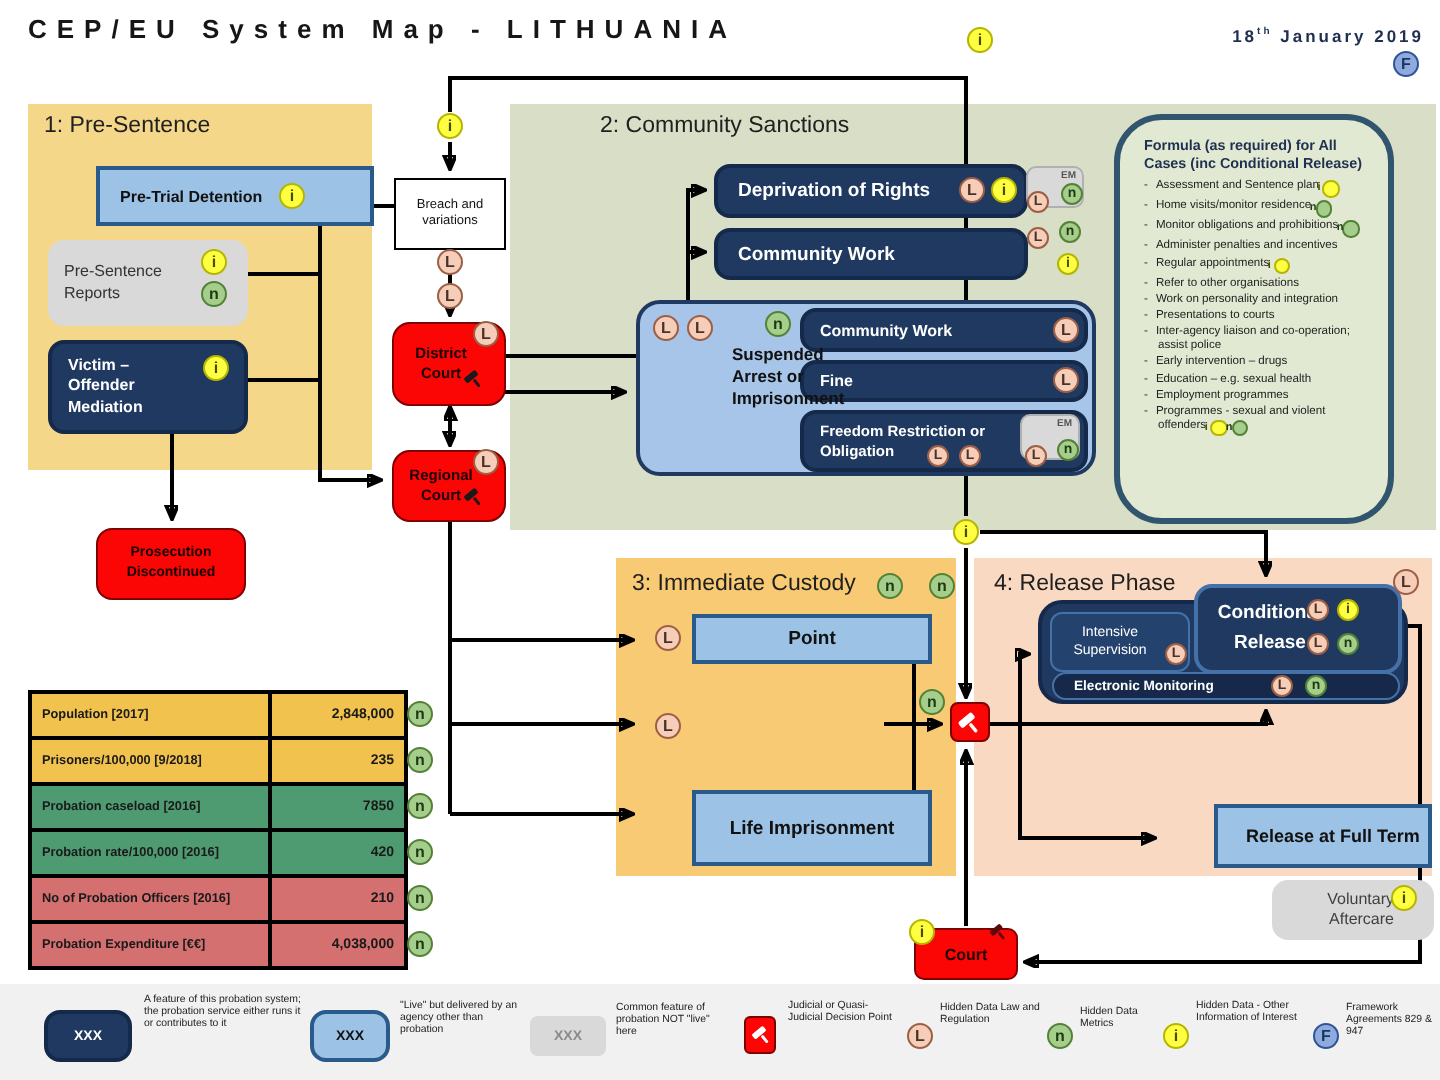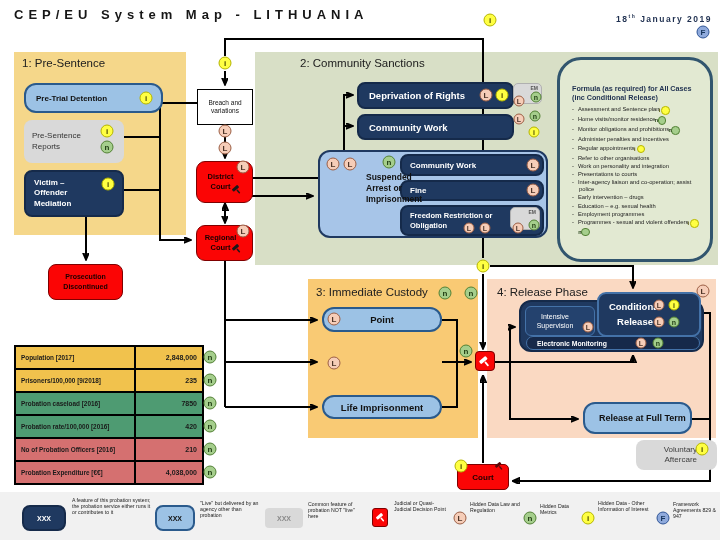--- a/index.html
+++ b/index.html
@@ -9,21 +9,21 @@
   
   .pnl{position:absolute;box-sizing:border-box;}
   .p1{background:#F5D78A;} .p2{background:#D8DFC6;} .p3{background:#F9CA74;} .p4{background:#FAD9C2;}
   .seclab{position:absolute;font-size:11.5px;font-weight:normal;color:#202020;white-space:nowrap;}
   
   .wires{position:absolute;left:0;top:0;z-index:2;pointer-events:none;}
   .wires path{fill:none;stroke:#000;stroke-width:2;}
   
   .bx{position:absolute;box-sizing:border-box;z-index:3;display:flex;align-items:center;}
   .navy{background:#1F3960;border:2px solid #152A4A;border-radius:8px;color:#fff;font-weight:bold;}
-  .lblue{background:#9CC2E5;border:2.5px solid #2A5A8C;border-radius:12px;color:#111;font-weight:bold;}
+  .lblue{background:#9CC2E5;border:2.5px solid #2A5A8C;border-radius:0;color:#111;font-weight:bold;margin-left:24px;}
   .gray{background:#D9D9D9;border-radius:8px;color:#333;}
   .redb{background:#FB0505;border:1.5px solid #7F0000;border-radius:9px;color:#1a0000;font-weight:bold;}
   .whiteb{background:#fff;border:1.5px solid #000;color:#111;}
   .cont{background:#A7C5E8;border:2.5px solid #1F3960;border-radius:12px;}
   .ctr{justify-content:center;text-align:center;}
   
   .c{position:absolute;z-index:6;width:13px;height:13px;border-radius:50%;display:flex;align-items:center;
      justify-content:center;font-size:8px;font-weight:bold;box-sizing:border-box;transform:translate(-50%,-50%);}
   .c.sm{width:11px;height:11px;font-size:7px;}
   .L{background:#F6CDB8;border:1.3px solid #9C5F45;color:#4a3226;}
@@ -37,22 +37,22 @@
       font-size:5px;font-weight:bold;color:#555;text-align:right;padding:1px 3px;box-sizing:border-box;}
   
   .gv{position:absolute;z-index:7;line-height:0;}
   .gv svg{display:block;}
   
   .title{position:absolute;left:14px;top:7px;font-size:13px;font-weight:bold;letter-spacing:5px;color:#161616;white-space:nowrap;}
   .date{position:absolute;left:560px;top:13px;width:152px;text-align:right;font-size:8.5px;font-weight:bold;
         letter-spacing:1.5px;color:#1F3050;}
   .date sup{font-size:5px;}
   
-  .formula{position:absolute;left:557px;top:57px;width:156px;height:205px;background:#E2E9D2;
-           border:3px solid #31556E;border-radius:24px;z-index:3;padding:24px 10px 4px 12px;box-sizing:border-box;}
+  .formula{position:absolute;left:557px;top:57px;width:140px;height:205px;background:#E2E9D2;
+           border:3px solid #31556E;border-radius:24px;z-index:3;padding:8px 10px 4px 12px;box-sizing:border-box;}
   .ftitle{font-size:7.2px;font-weight:bold;color:#1F3050;margin-bottom:4px;line-height:1.25;}
   .fb{font-size:5.8px;line-height:1.15;color:#222;margin:0 0 1.6px 7px;text-indent:-7px;}
   .fb::before{content:"-";margin-right:4px;}
   
   .tbl{position:absolute;left:14px;top:345px;width:186px;border:2px solid #000;background:#000;
        display:flex;flex-direction:column;gap:2px;z-index:3;}
   .trow{display:flex;height:21px;}
   .tlbl{flex:1;border-right:2px solid #000;display:flex;align-items:center;padding:0 5px;
         font-size:6.4px;font-weight:bold;color:#1a1a1a;}
   .tval{width:56px;display:flex;align-items:center;justify-content:flex-end;padding:0 5px;
@@ -178,21 +178,21 @@
     <div class="fb"><span>Inter-agency liaison and co-operation; assist police</span></div>
     <div class="fb"><span>Early intervention – drugs</span></div>
     <div class="fb"><span>Education – e.g. sexual health</span></div>
     <div class="fb"><span>Employment programmes</span></div>
     <div class="fb"><span>Programmes - sexual and violent offenders</span><span class="c i in">i</span><span class="c n in">n</span></div>
   </div>
 
   <div class="bx lblue ctr" style="left:322px;top:307px;width:120px;height:25px;font-size:9.5px;">
       <span>Point</span>
     </div>
-  <div class="bx lblue ctr" style="left:322px;top:395px;width:120px;height:24px;font-size:9.5px;">
+  <div class="bx lblue ctr" style="left:322px;top:395px;width:120px;height:38px;font-size:9.5px;">
       <span>Life Imprisonment</span>
     </div>
 
   <div class="bx" style="left:475px;top:351px;width:20px;height:20px;background:#FB0505;border:1.5px solid #7F0000;border-radius:4px;z-index:5;"></div>
   <span class="gv" style="left:478px;top:355px;color:#fff;">
       <svg width="13" height="13" viewBox="0 0 12 12" fill="currentColor">
         <g transform="rotate(-40 6 6)">
           <rect x="2" y="2.6" width="8" height="3.4" rx="1"></rect>
           <rect x="5.3" y="6.5" width="1.6" height="5" rx="0.7"></rect>
         </g>

